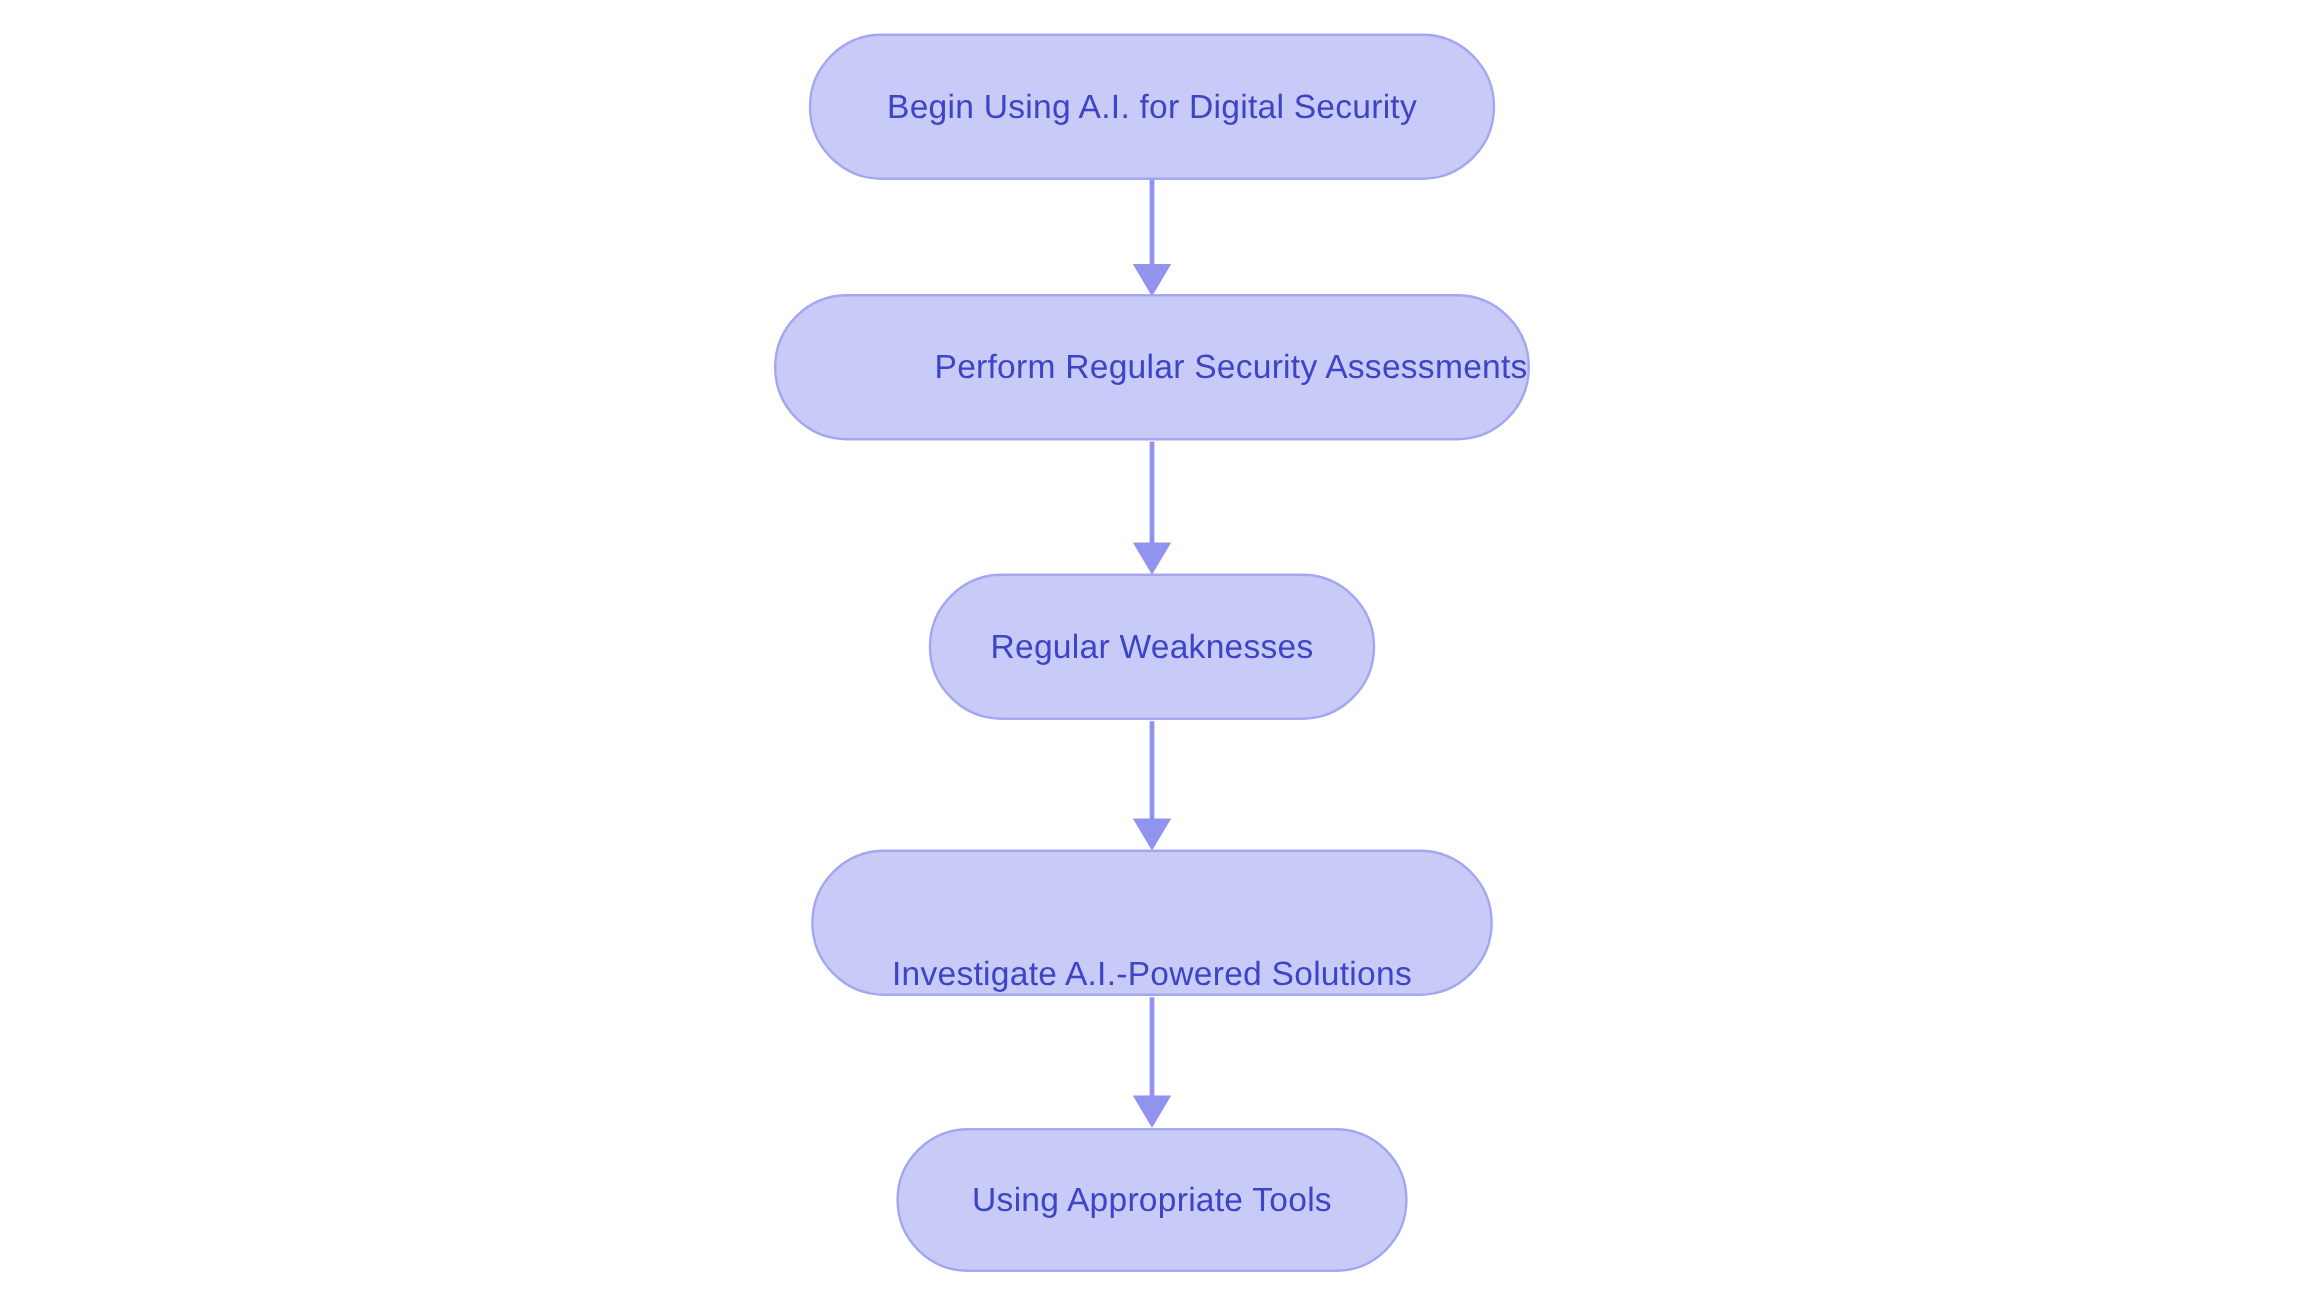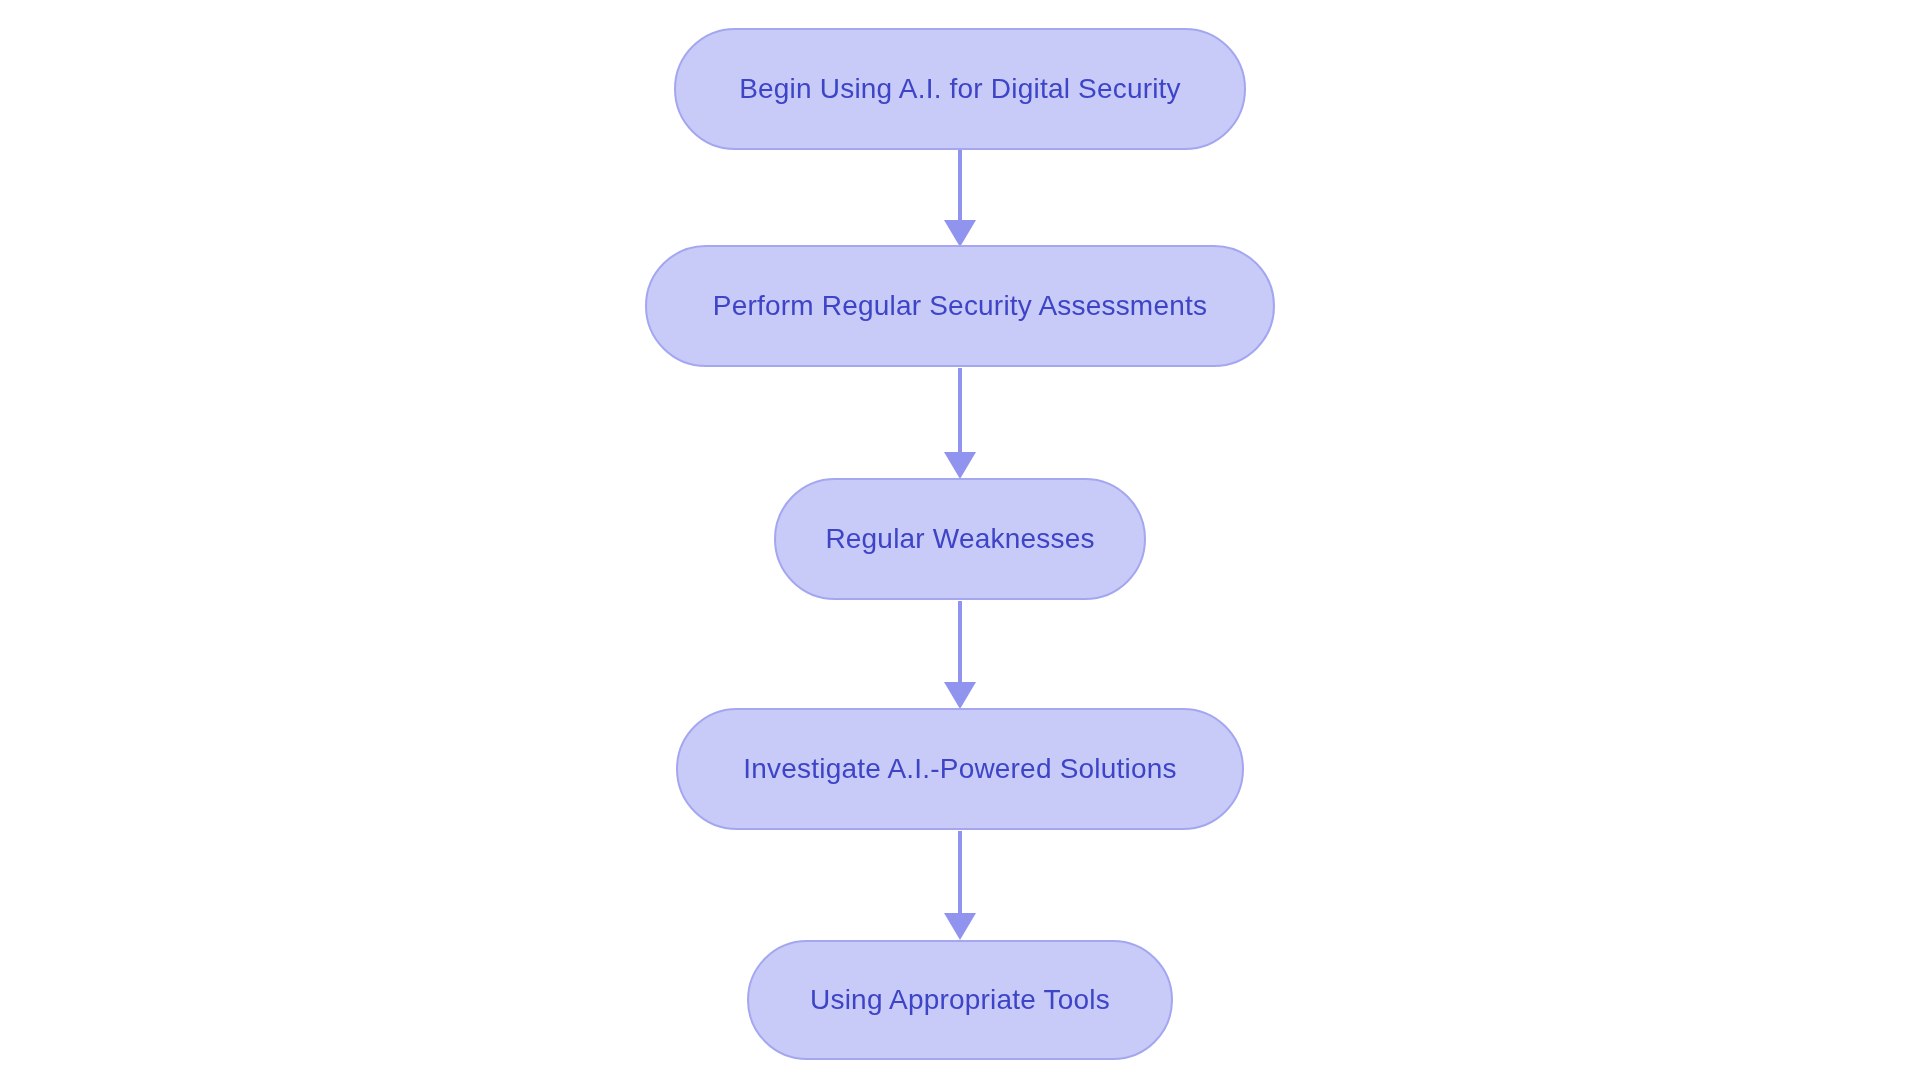--- a/index.html
+++ b/index.html
@@ -43,23 +43,23 @@
     height: 122px;
     border-radius: 61px;
     background: var(--node-fill);
     border: 2px solid var(--node-border);
     color: var(--node-text);
     font-size: 28px;
     letter-spacing: 0.2px;
     text-align: center;
   }
   .node-1 { left: 674px; top: 16px;  width: 572px; margin-top: 12px; }
-  .node-2 { left: 645px; top: 245px; width: 630px; }
+  .node-2 { left: 645px; top: 245px; width: 630px; justify-content: flex-end; }
   .node-3 { left: 774px; top: 478px; width: 372px; }
-  .node-4 { left: 676px; top: 708px; width: 568px; }
+  .node-4 { left: 676px; top: 708px; width: 568px; align-items: flex-end; }
   .node-5 { left: 747px; top: 940px; width: 426px; height: 120px; }
 </style>
 </head>
 <body>
 
 <div class="canvas">
 
   <svg class="connectors" viewBox="0 0 1920 1083" xmlns="http://www.w3.org/2000/svg">
     <g>
       <line x1="960" y1="139" x2="960" y2="221"></line>

